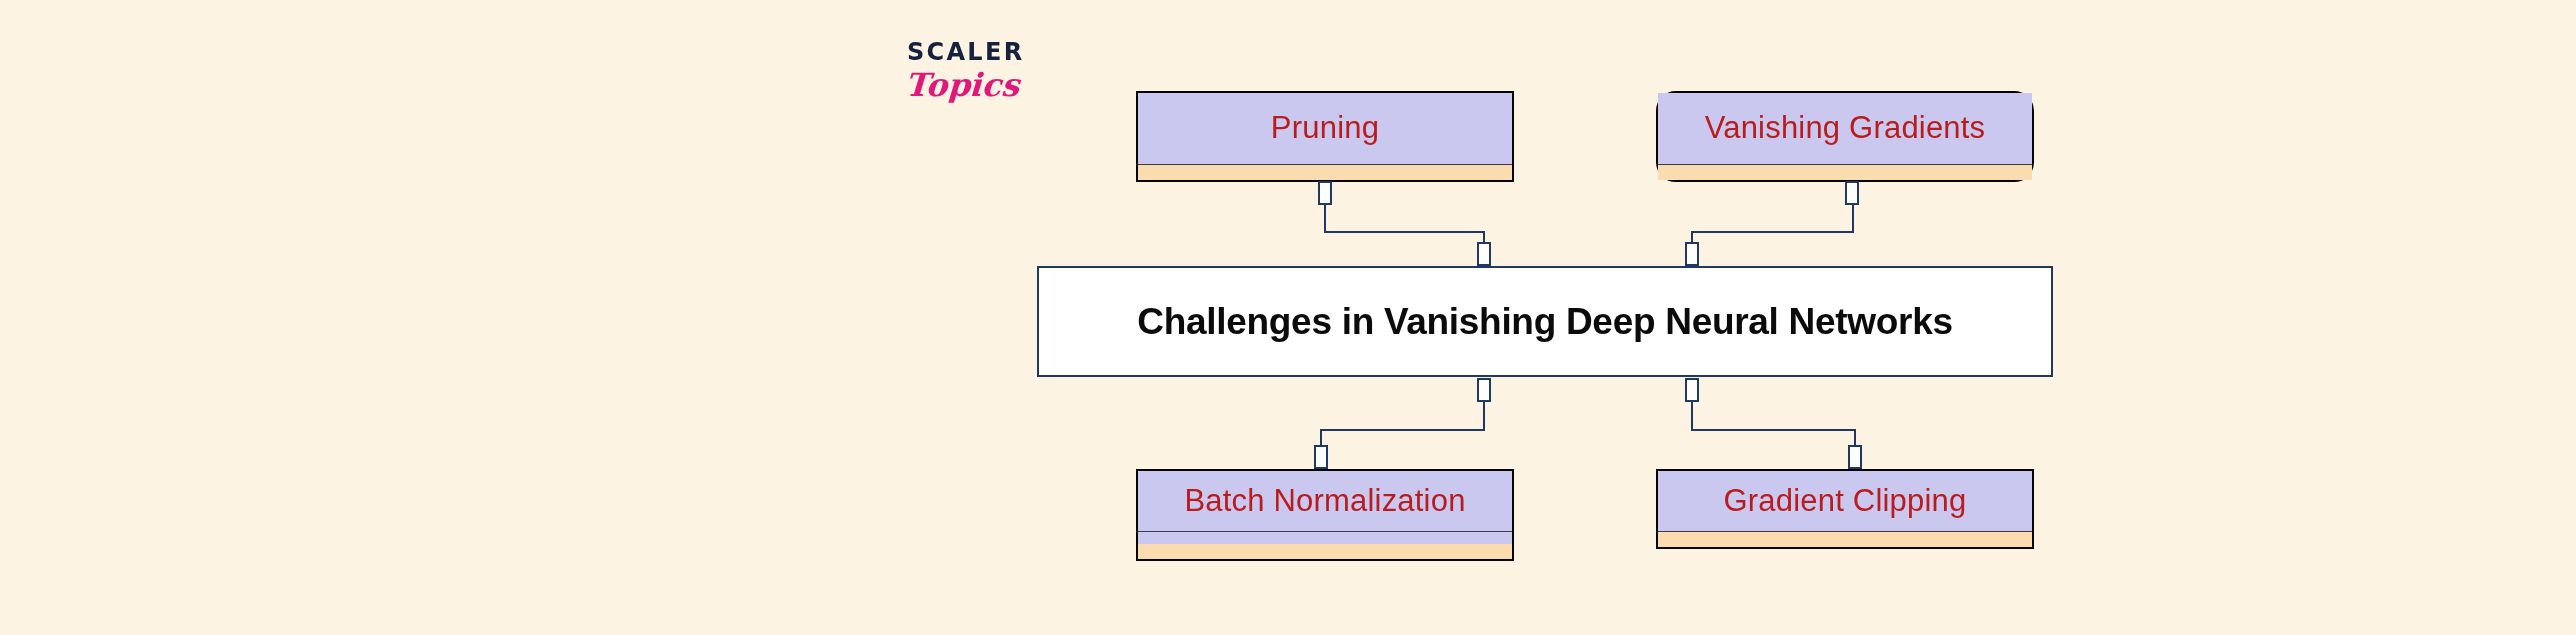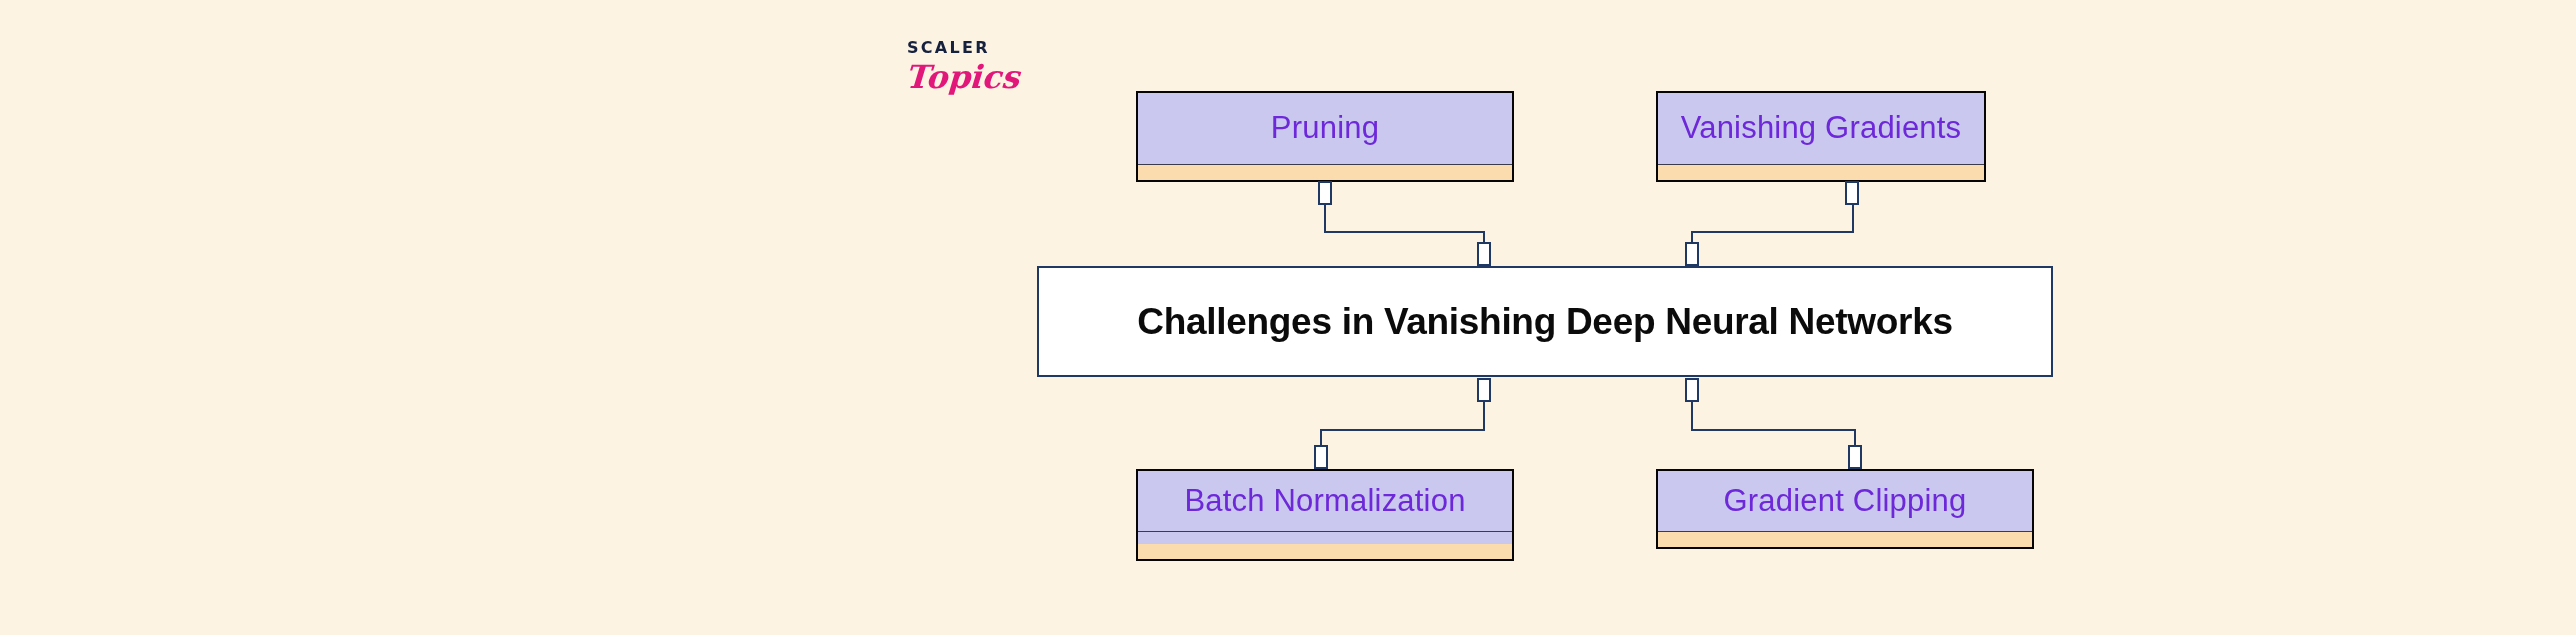--- a/index.html
+++ b/index.html
@@ -24,21 +24,21 @@
     position: absolute;
     left: 907px;
     top: 40px;
     width: 170px;
     height: 82px;
     user-select: none;
   }
   .logo-word {
     font-family: "DejaVu Sans", sans-serif;
     font-weight: 700;
-    font-size: 16px;
+    font-size: 24px;
     letter-spacing: 2.3px;
     color: #16213e;
     line-height: 1;
   }
   .logo-script {
     font-family: "DejaVu Serif", serif;
     font-style: italic;
     font-weight: 700;
     font-size: 32px;
     color: #e1177a;
@@ -63,21 +63,21 @@
     display: flex;
     align-items: center;
     justify-content: center;
     background: #cbc8f0;
     border-bottom: 1.5px solid #3b3b4a;
   }
   .node-label {
     font-family: "Liberation Sans", sans-serif;
     font-size: 31px;
     font-weight: 400;
-    color: #6d28d9;
+    color: #b91c1c;
     letter-spacing: 0.2px;
     white-space: nowrap;
   }
   .node-strip {
     flex: 0 0 15.5px;
     background: #fbdcae;
   }
 
   
   .center-node {
@@ -128,21 +128,21 @@
     <div class="logo-script">Topics</div>
   </div>
 
   <div class="node" style="left:1136px; top:91px; width:378px; height:91px;">
     <div class="node-body">
       <span class="node-label">Pruning</span>
     </div>
     <div class="node-strip"></div>
   </div>
 
-  <div class="node" style="left:1656px; top:91px; width:330px; height:91px;">
+  <div class="node" style="left:1656px; top:91px; width:378px; height:91px;border-radius:20px;">
     <div class="node-body">
       <span class="node-label">Vanishing Gradients</span>
     </div>
     <div class="node-strip"></div>
   </div>
 
   <div class="center-node" style="left:1037px; top:266px; width:1016px; height:111px;">
     <span class="center-label">Challenges in Vanishing Deep Neural Networks</span>
   </div>
 

